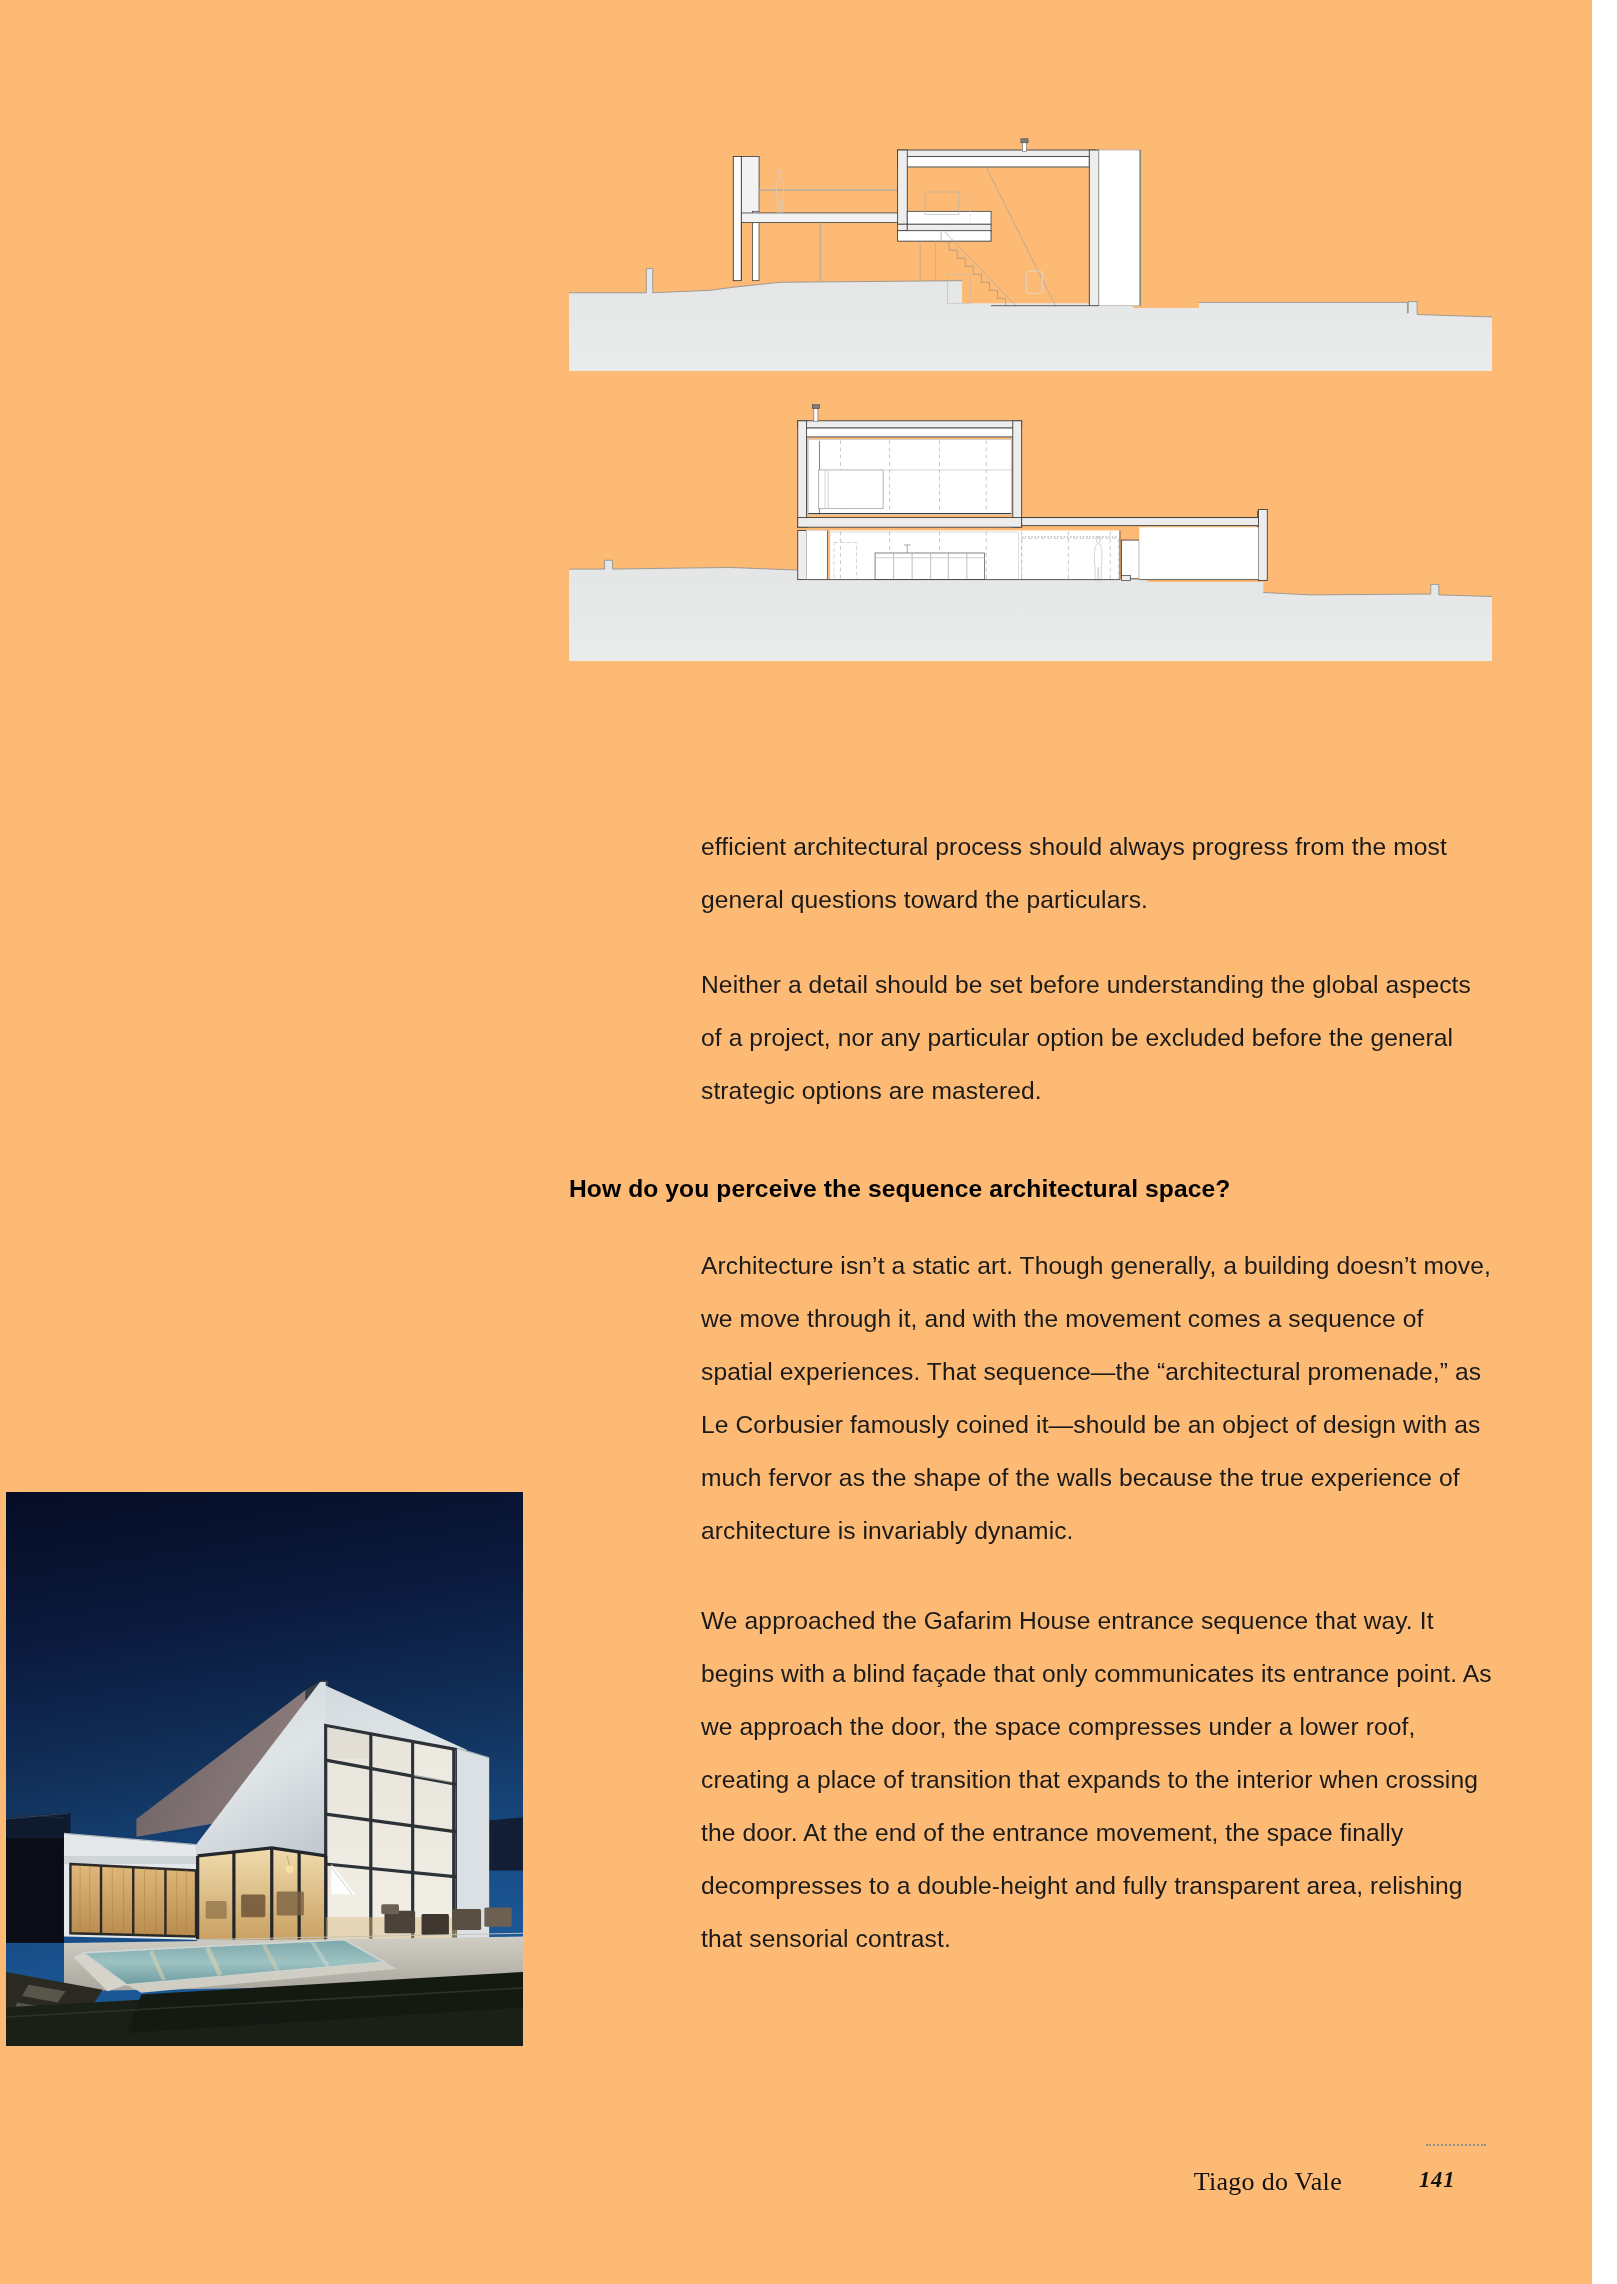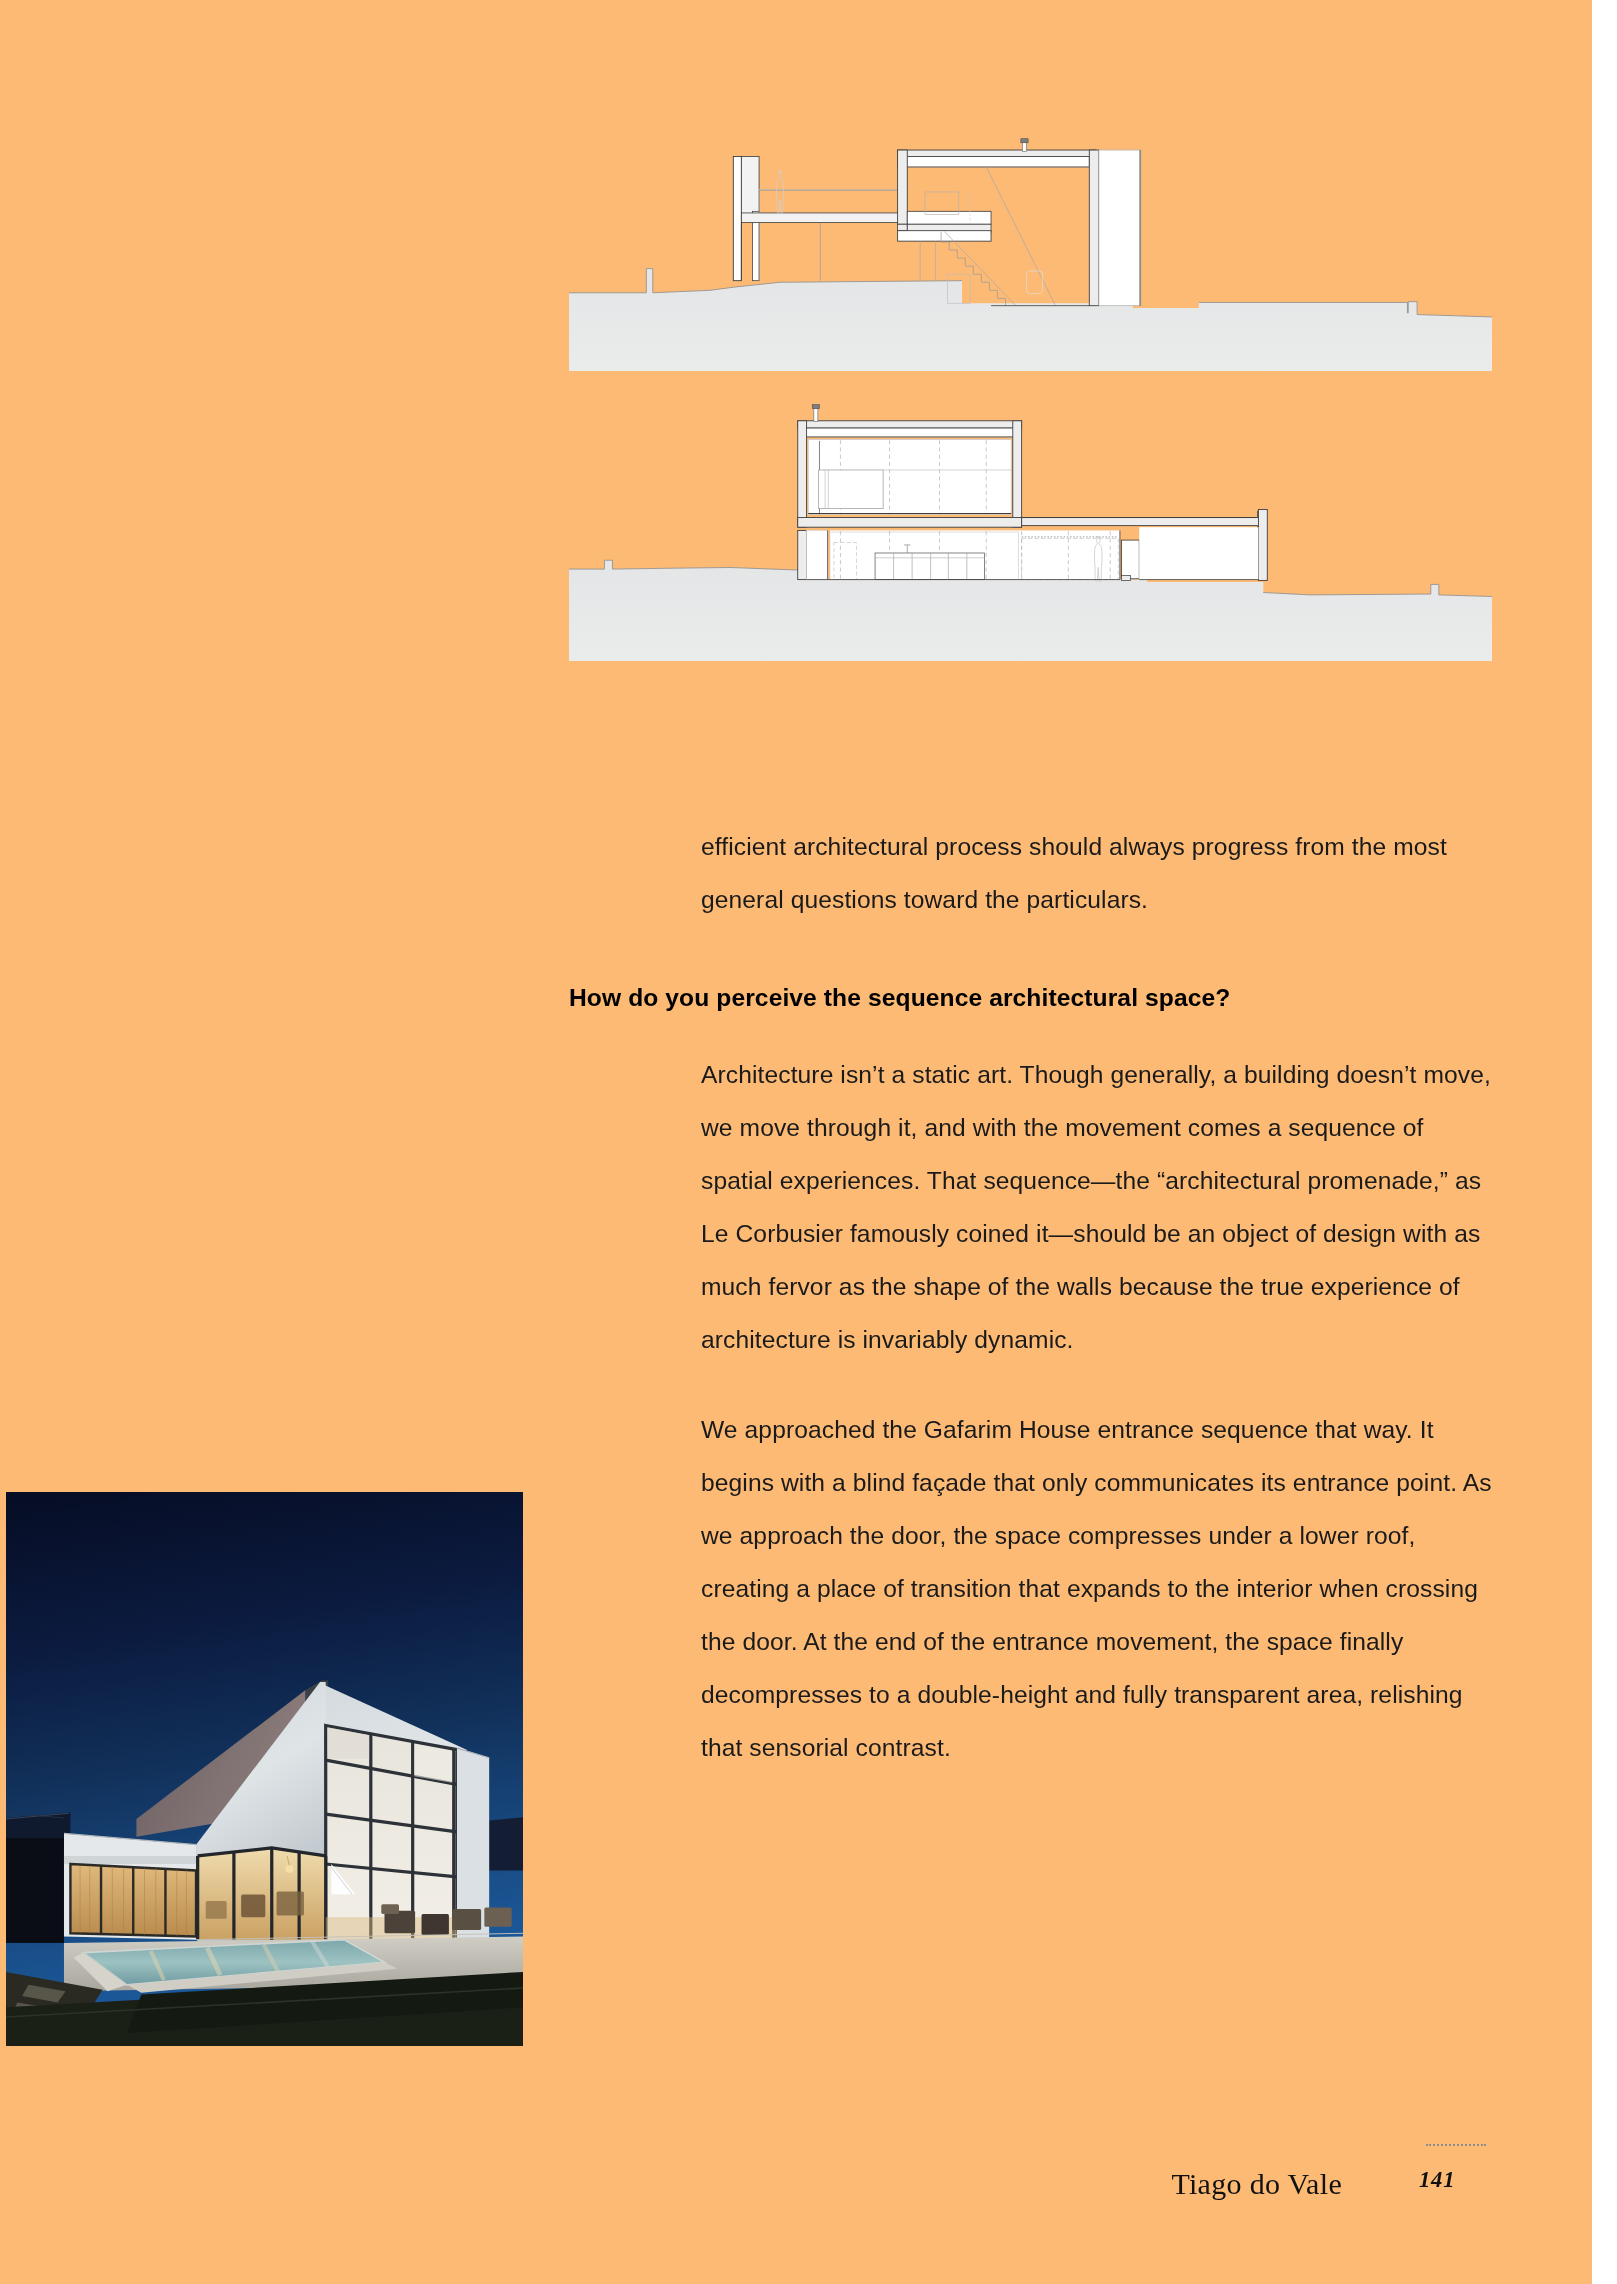--- a/index.html
+++ b/index.html
@@ -83,21 +83,21 @@
     left: 951px;
     top: 2167px;
     width: 541px;
     height: 48px;
   }
   .footer-author {
     position: absolute;
     right: 150px;
     top: 0px;
     font-family: "Liberation Serif", serif;
-    font-size: 30px;
+    font-size: 26px;
     color: #111111;
     letter-spacing: 0.3px;
   }
   .footer-pagenum {
     position: absolute;
     right: 0px;
     top: 0px;
     width: 73px;
     text-align: left;
     font-family: "Liberation Serif", serif;
@@ -281,20 +281,21 @@
         <line x1="295" y1="229" x2="684" y2="229" stroke="#3c3c3c" stroke-width="1"></line>
       </svg>
     </div>
 
   </div>
 
   <div class="text-column">
 
     <p class="para tight">efficient architectural process should always progress from the most general questions toward the particulars.</p>
 
+    <p class="para">Neither a detail should be set before understanding the global aspects of a project, nor any particular option be excluded before the general strategic options are mastered.</p>
 
     <h2 class="qa-heading">How do you perceive the sequence architectural space?</h2>
 
     <p class="para">Architecture isn’t a static art. Though generally, a building doesn’t move, we move through it, and with the movement comes a sequence of spatial experiences. That sequence—the “architectural promenade,” as Le Corbusier famously coined it—should be an object of design with as much fervor as the shape of the walls because the true experience of architecture is invariably dynamic.</p>
 
     <p class="para">We approached the Gafarim House entrance sequence that way. It begins with a blind façade that only communicates its entrance point. As we approach the door, the space compresses under a lower roof, creating a place of transition that expands to the interior when crossing the door. At the end of the entrance movement, the space finally decompresses to a double-height and fully transparent area, relishing that sensorial contrast.</p>
   </div>
 
   <div class="photo">
     <svg viewBox="0 0 642 688" preserveAspectRatio="none" xmlns="http://www.w3.org/2000/svg">

